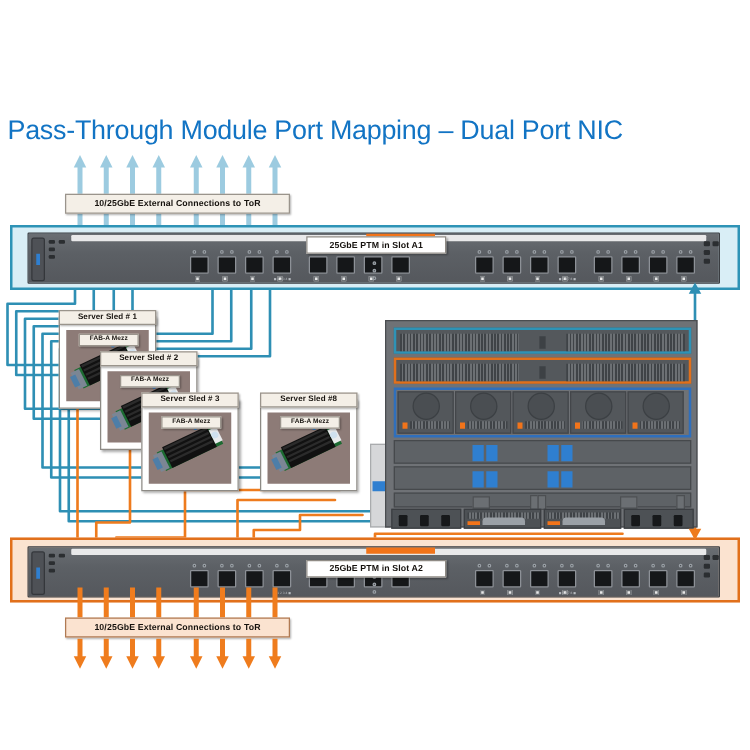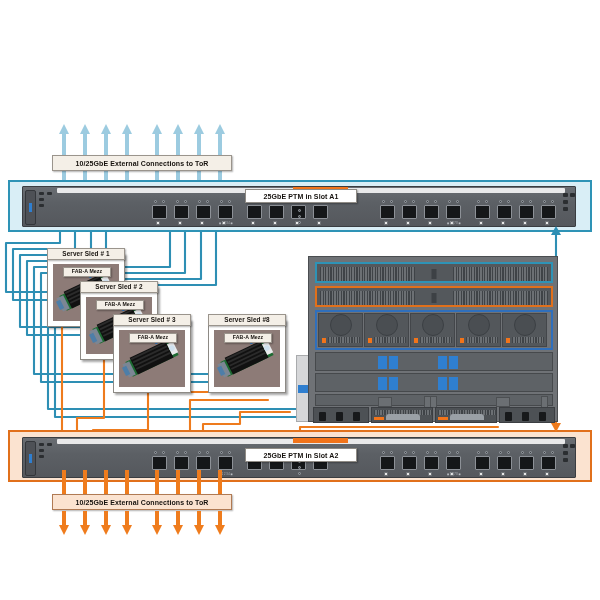--- a/index.html
+++ b/index.html
@@ -87,20 +87,21 @@
   .ochip{position:absolute;background:#f2741a;}
 
   
   svg.wires{position:absolute;left:0;top:0;width:600px;height:600px;pointer-events:none;}
 </style>
 </head>
 <body>
 
 <div id="stage">
 
+  <div class="title">Pass-Through Module Port Mapping – Dual Port NIC</div>
 
   <svg class="wires" viewBox="0 0 600 600">
     <g fill="none" stroke="#2e8fb4" stroke-width="2.1" stroke-linejoin="round" stroke-linecap="round">
 
       <path d="M60,230 L60,243 L6,243 L6,292 L72,292"></path>
       <path d="M75,230 L75,249 L13,249 L13,300 L72,300"></path>
       <path d="M91,230 L91,255 L20,255 L20,327 L137,327"></path>
       <path d="M106,230 L106,261 L27,261 L27,335 L137,335"></path>
       <path d="M170,230 L170,267 L34,267 L34,374 L252,374"></path>
       <path d="M185,230 L185,273 L41,273 L41,382 L252,382"></path>

